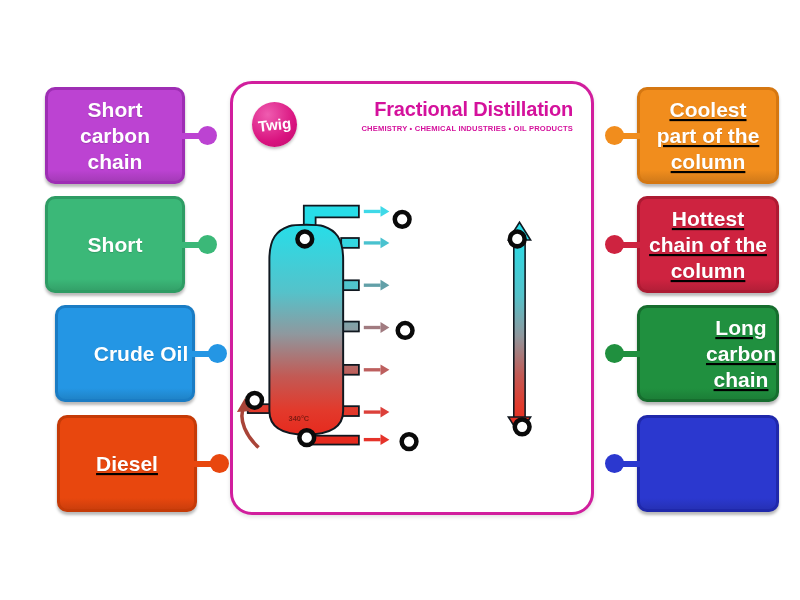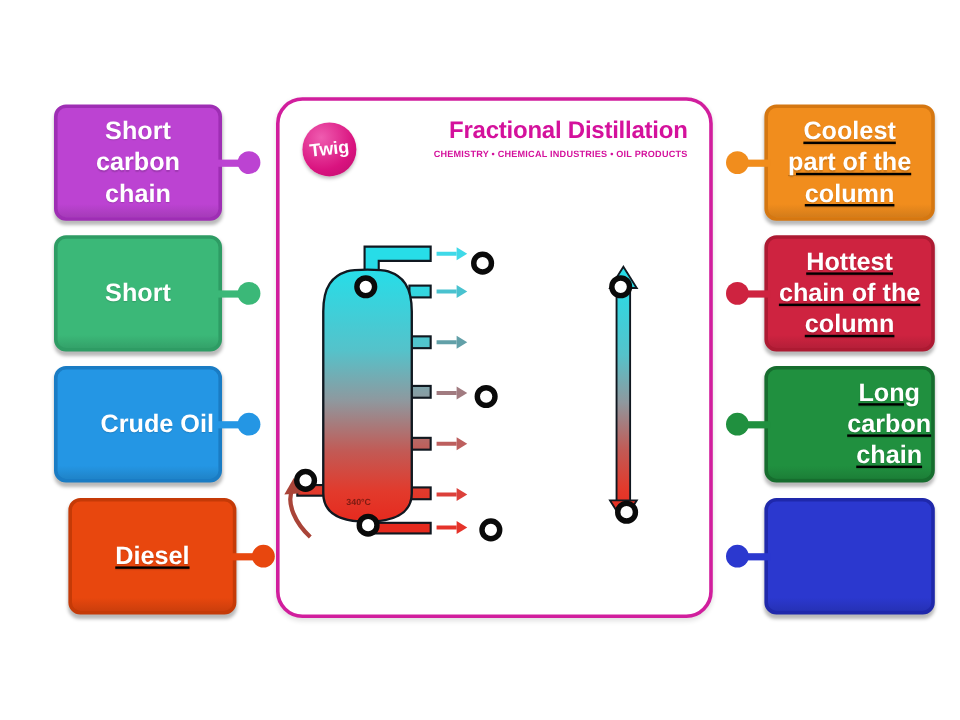--- a/index.html
+++ b/index.html
@@ -56,21 +56,21 @@
 carbon
 chain</span>
         <span class="stem" style="background: rgb(188, 67, 210);"></span>
         <span class="dot" style="background: rgb(188, 67, 210);"></span>
       </div>
       <div class="label-box left" style="left: 33px; top: 196px; background: linear-gradient(rgb(59, 184, 120) 0%, rgb(59, 184, 120) 88%, rgba(0, 0, 0, 0.12) 100%), rgb(59, 184, 120); border-color: rgb(46, 156, 100);">
         <span class="label-text">Short</span>
         <span class="stem" style="background: rgb(59, 184, 120);"></span>
         <span class="dot" style="background: rgb(59, 184, 120);"></span>
       </div>
-      <div class="label-box left" style="left: 33px; top: 305px; background: linear-gradient(rgb(36, 150, 228) 0%, rgb(36, 150, 228) 88%, rgba(0, 0, 0, 0.12) 100%), rgb(36, 150, 228); border-color: rgb(26, 124, 196); padding-left: 32px;">
+      <div class="label-box left" style="left: 43px; top: 305px; background: linear-gradient(rgb(36, 150, 228) 0%, rgb(36, 150, 228) 88%, rgba(0, 0, 0, 0.12) 100%), rgb(36, 150, 228); border-color: rgb(26, 124, 196); padding-left: 32px;">
         <span class="label-text">Crude Oil</span>
         <span class="stem" style="background: rgb(36, 150, 228);"></span>
         <span class="dot" style="background: rgb(36, 150, 228);"></span>
       </div>
       <div class="label-box left" style="left: 45px; top: 415px; background: linear-gradient(rgb(232, 71, 14) 0%, rgb(232, 71, 14) 88%, rgba(0, 0, 0, 0.12) 100%), rgb(232, 71, 14); border-color: rgb(197, 58, 7); text-decoration: underline;">
         <span class="label-text">Diesel</span>
         <span class="stem" style="background: rgb(232, 71, 14);"></span>
         <span class="dot" style="background: rgb(232, 71, 14);"></span>
       </div>
     </div>

